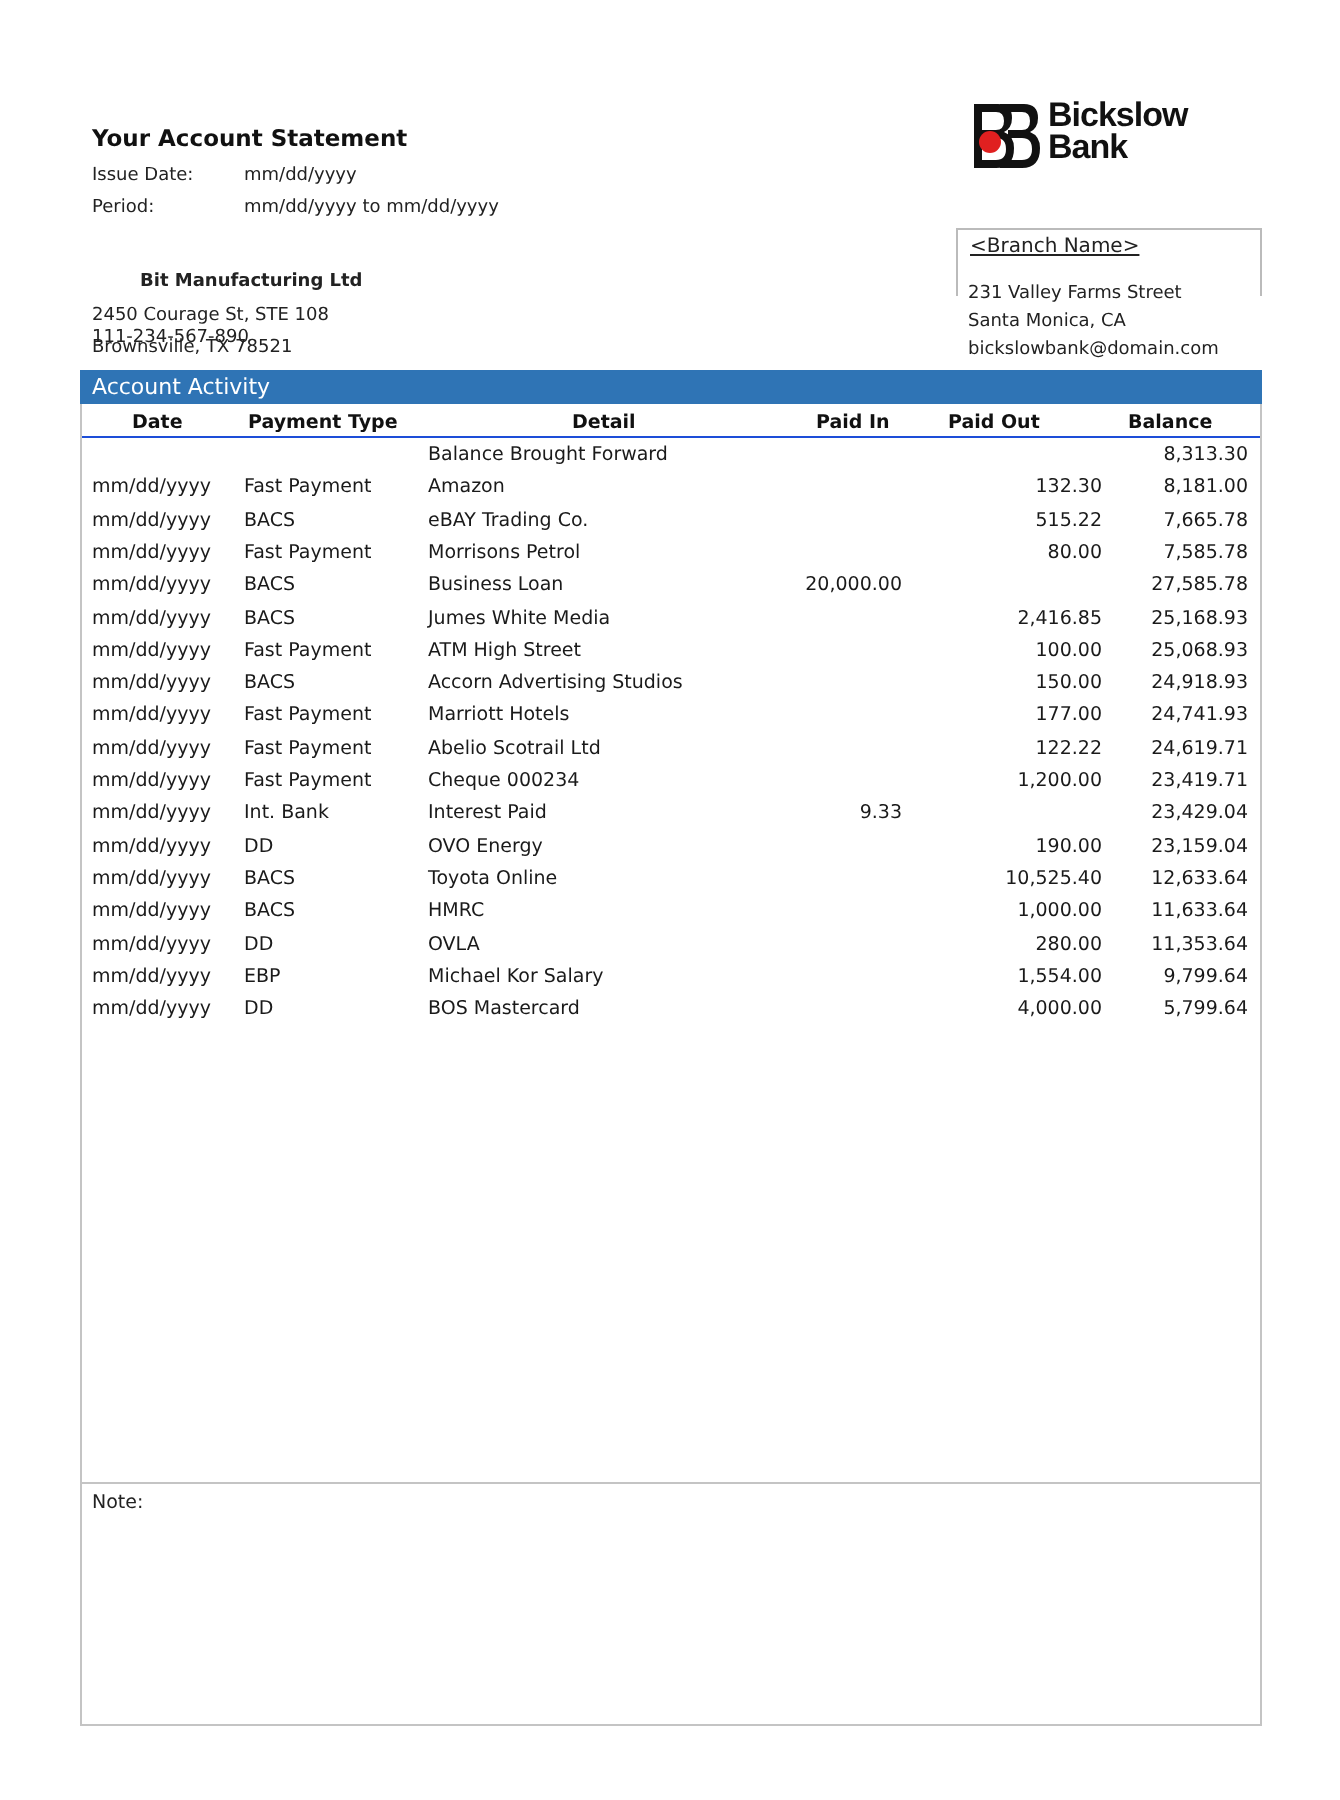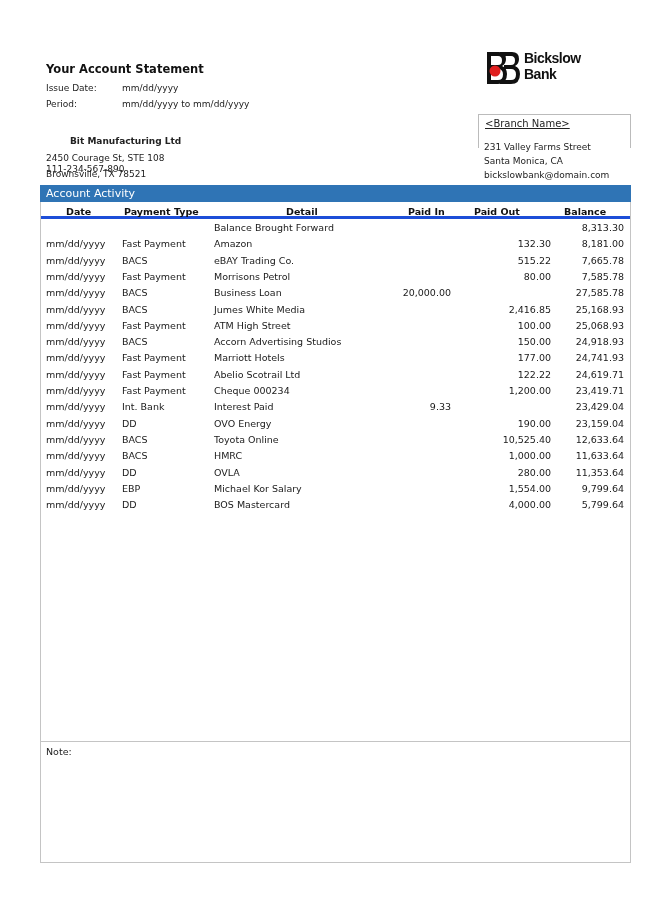--- a/index.html
+++ b/index.html
@@ -5,26 +5,26 @@
   * { box-sizing: border-box; margin: 0; padding: 0; }
   html, body { width: 670px; height: 900px; background: #ffffff; }
   body { position: relative; font-family: "DejaVu Sans", sans-serif; color: #1a1a1a; overflow: hidden; }
   .abs { position: absolute; }
   .title { left: 46px; top: 62px; font-size: 11.5px; font-weight: bold; color: #111; }
   .meta-label { font-size: 9px; color: #222; }
   .meta-val { font-size: 9px; color: #222; }
   .small { font-size: 9px; color: #222; }
   .bold { font-weight: bold; }
   .logo { left: 486px; top: 51px; width: 130px; height: 36px; }
-  .logo-text { position: absolute; left: 38px; top: -1px; font-size: 14px; font-weight: bold; line-height: 16px; color: #111; letter-spacing: -0.5px; font-family: "Liberation Sans", sans-serif; }
+  .logo-text { position: absolute; left: 38px; top: -1px; font-size: 17px; font-weight: bold; line-height: 16px; color: #111; letter-spacing: -0.5px; font-family: "Liberation Sans", sans-serif; }
   .branch-box { left: 478px; top: 114px; width: 153px; height: 34px; border: 1px solid #bbb; border-bottom: none; }
   .branch-name { left: 485px; top: 118px; font-size: 10px; color: #222; text-decoration: underline; }
   .activity-frame { left: 40px; top: 185px; width: 591px; height: 678px; border: 1px solid #c4c4c4; border-top: none; }
   .activity-bar { left: 40px; top: 185px; width: 591px; height: 17px; background: #2f74b5; color: #fff; font-size: 11px; padding-left: 6px; line-height: 17px; }
-  .thead { left: 41px; top: 203px; width: 589px; height: 16px; border-bottom: 3px solid #1d4ed8; }
+  .thead { left: 41px; top: 203px; width: 589px; height: 16px; border-bottom: 1px solid #1d4ed8; }
   .th { position: absolute; top: 3px; font-size: 9.5px; font-weight: bold; color: #111; }
   .row { position: absolute; left: 41px; width: 589px; height: 16.3px; }
   .cell { position: absolute; top: 1px; font-size: 9.5px; color: #1a1a1a; white-space: nowrap; }
   .c-date { left: 5px; }
   .c-type { left: 81px; }
   .c-detail { left: 173px; }
   .c-in { right: 179px; text-align: right; }
   .c-out { right: 79px; text-align: right; }
   .c-bal { right: 6px; text-align: right; }
   .note-divider { left: 40px; top: 741px; width: 591px; height: 1px; background: #c4c4c4; }

